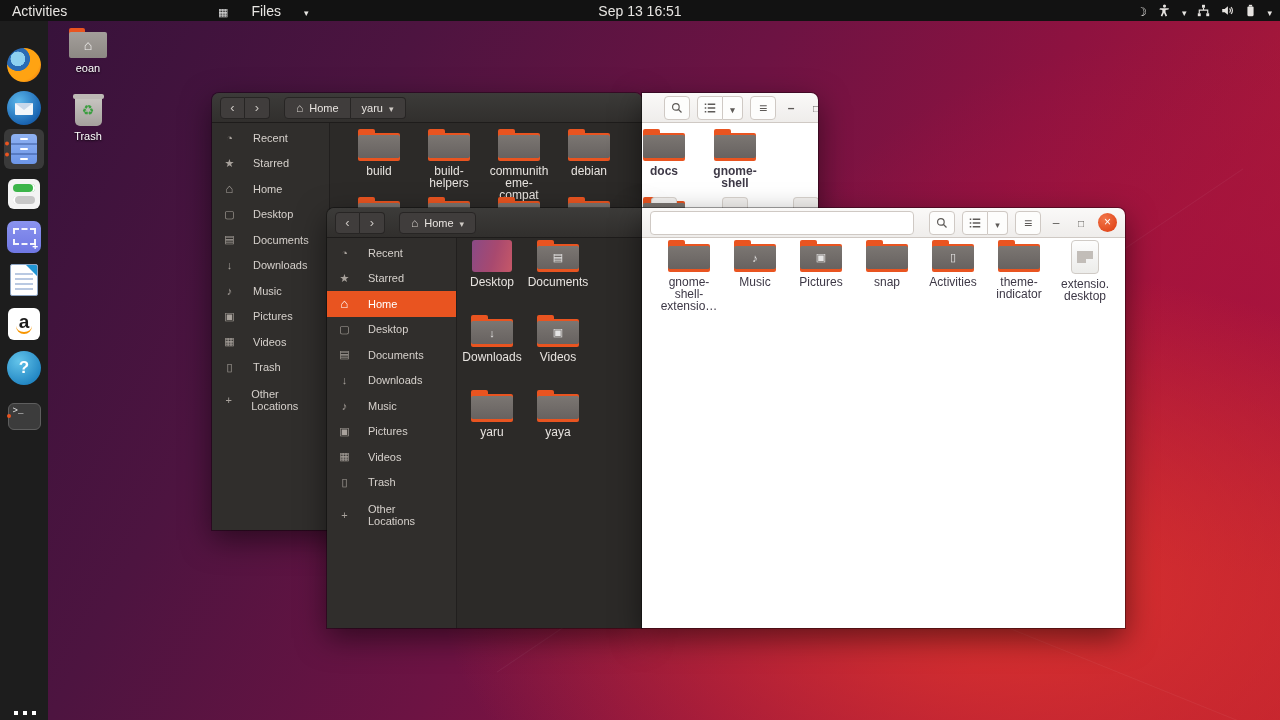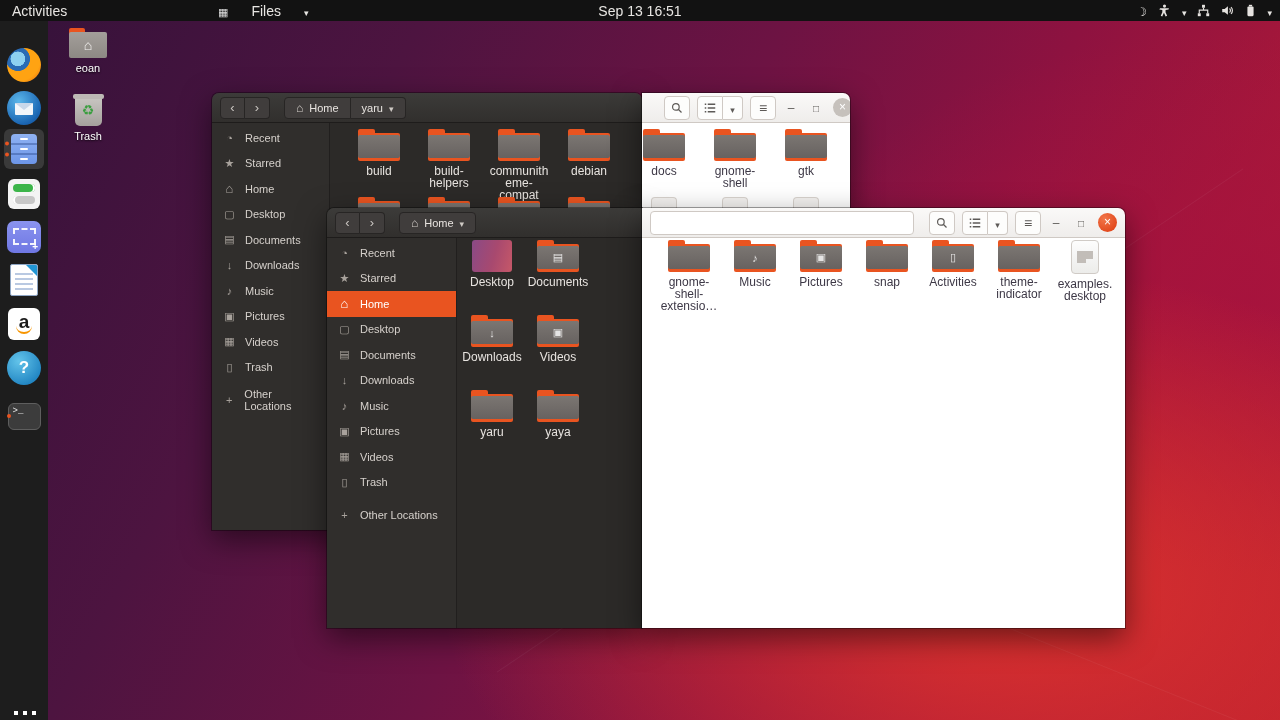--- a/index.html
+++ b/index.html
@@ -95,21 +95,21 @@
   .icon-trash { width:27px; height:32px; position:relative; background:linear-gradient(#cdcac6,#a5a19d);
     border-radius:3px 3px 5px 5px; display:flex; align-items:center; justify-content:center; }
   .icon-trash::before { content:''; position:absolute; left:-2px; top:0; width:31px; height:5px;
     background:#bdb9b5; border-radius:2px; }
   .icon-trash i { font-style:normal; color:#3a9e3f; font-size:14px; text-shadow:none; }
 
   
   .window { position:absolute; overflow:hidden;
     box-shadow:0 10px 30px rgba(0,0,0,.5), 0 0 0 1px rgba(0,0,0,.35); }
   #win-bl { left:212px; top:93px; width:430px; height:437px; z-index:10; border-radius:7px 7px 0 0; }
-  #win-br { left:642px; top:93px; width:208px; height:118px; z-index:11; border-radius:0 7px 0 0; }
+  #win-br { left:642px; top:93px; width:176px; height:118px; z-index:11; border-radius:0 7px 0 0;font-weight:bold; }
   #win-fl { left:327px; top:208px; width:315px; height:420px; z-index:20; border-radius:7px 0 0 0; }
   #win-fr { left:642px; top:208px; width:483px; height:420px; z-index:21; border-radius:0 7px 0 0; }
 
   .hdr-dark { height:30px; background:linear-gradient(#3c3b39,#312f2d); border-bottom:1px solid #1e1c1b;
     display:flex; align-items:center; padding:0 8px; }
   .navbtns { display:flex; }
   .navbtn { width:25px; height:22px; background:#403d3c; border:1px solid #272524; color:#c9c5c1;
     display:flex; align-items:center; justify-content:center; font-size:13px; }
   .navbtn.b { border-radius:4px 0 0 4px; }
   .navbtn.f { border-radius:0 4px 4px 0; border-left:none; }
@@ -141,21 +141,21 @@
   .close-circle.unfocused { background:#c6c1bc; }
   .close-circle::before { content:'×'; }
   .loc-entry { width:292px; height:24px; background:#fff; border:1px solid #cfc9c4; border-radius:4px;
     margin-right:8px; outline:none; font-size:11px; padding:0 6px; }
 
   
   .body-dark { display:flex; height:calc(100% - 30px); background:#2c2a28; }
   .sb-dark { background:#302e2c; border-right:1px solid #211f1e; padding-top:2px; flex:none; }
   #win-bl .sb-dark { width:118px; }
   #win-fl .sb-dark { width:130px; }
-  .sbrow { display:flex; align-items:center; gap:9px; height:25.5px; padding:0 11px;
+  .sbrow { display:flex; align-items:center; gap:17px; height:25.5px; padding:0 11px;
     color:#d6d1cc; font-size:11px; }
   .sbrow .si { width:13px; color:#a8a29c; font-size:11px; text-align:center; }
   .sbrow.sel { background:#e95420; color:#fff; }
   .sbrow.sel .si { color:#fff; }
   .sbrow.other { margin-top:7px; }
   .si-recent::before { content:'◔'; } .si-starred::before { content:'★'; }
   .si-home::before { content:'⌂'; font-size:13px; } .si-desktop::before { content:'▢'; }
   .si-documents::before { content:'▤'; } .si-downloads::before { content:'↓'; }
   .si-music::before { content:'♪'; } .si-pictures::before { content:'▣'; }
   .si-videos::before { content:'▦'; } .si-trash::before { content:'▯'; }
@@ -666,20 +666,20 @@
             <span class="folder">
               <span class="fg"></span>
             </span>
             <span class="lbl light-lbl">theme-
 indicator</span>
           </div>
         <div class="gitem">
             <span class="icon-desktopfile">
               <i></i>
             </span>
-            <span class="lbl light-lbl">examples.
+            <span class="lbl light-lbl">extensio.
 desktop</span>
           </div>
       </div>
     </div>
   </div>
 
 </div>
 
 </body></html>

